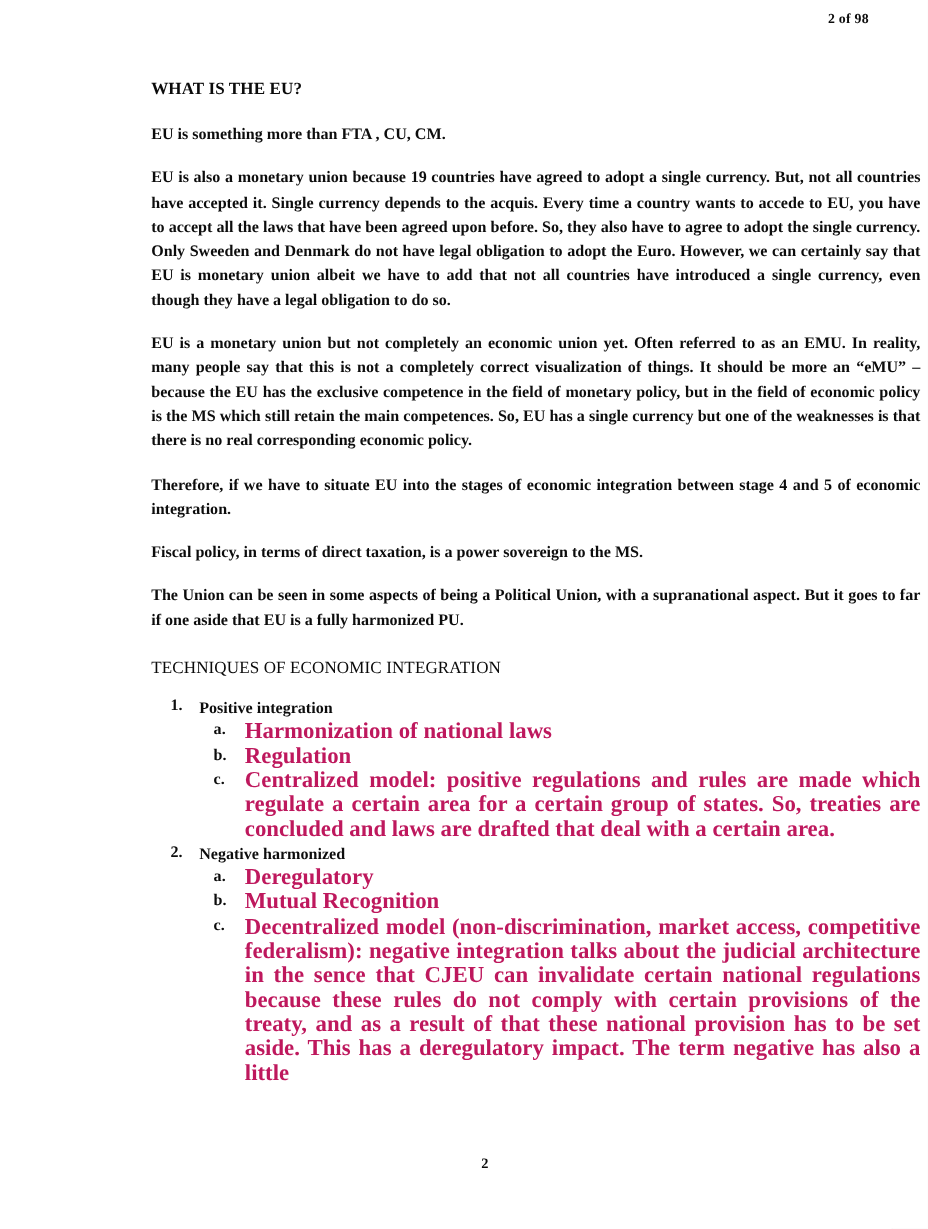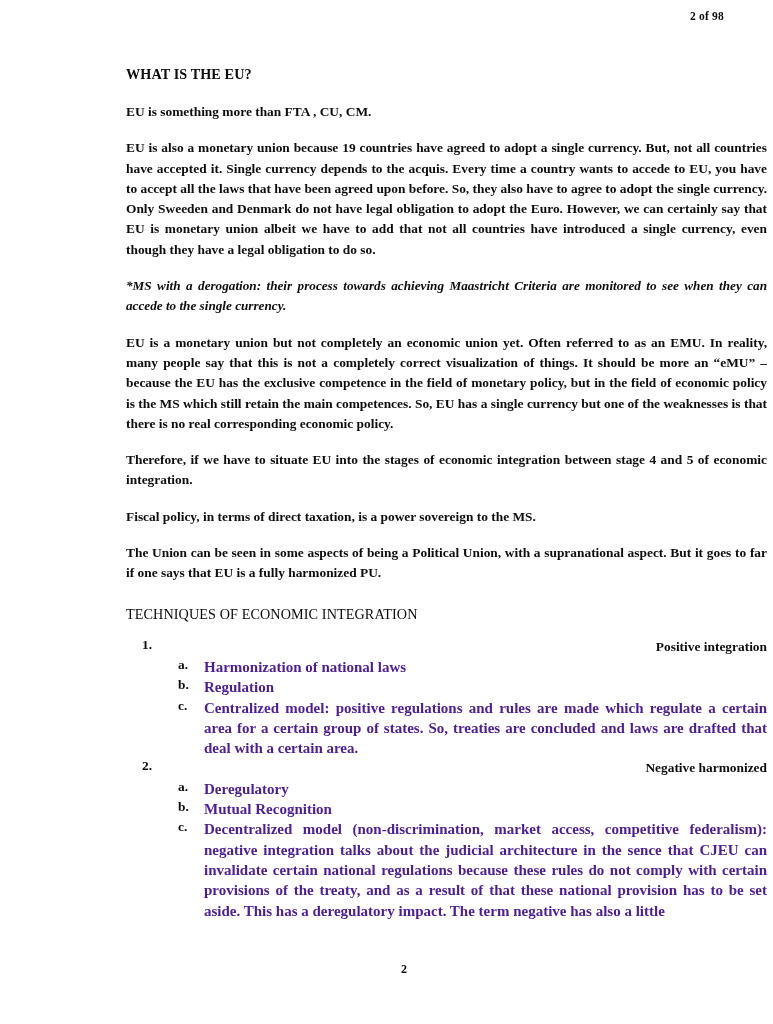--- a/index.html
+++ b/index.html
@@ -99,46 +99,45 @@
     font-size: 13.4px;
     font-weight: bold;
     color: #0d0d0d;
   }
   ol.outline > li > .item-label {
     font-size: 13.4px;
     font-weight: bold;
     line-height: 20.3px;
     color: #0d0d0d;
     display: block;
-    text-align: right;
   }
   ol.sub-outline {
     list-style: none;
     margin: 0;
     padding: 0;
   }
   ol.sub-outline > li {
     position: relative;
     padding-left: 38px;
     margin: 0;
   }
   ol.sub-outline > li > .marker {
     position: absolute;
     left: 12px;
     top: 0;
     font-size: 13.4px;
     font-weight: bold;
     color: #0d0d0d;
   }
   ol.sub-outline > li > .item-label {
-    font-size: 15px;
+    font-size: 19px;
     font-weight: bold;
     line-height: 20.3px;
     text-align: justify;
-    color: #4c1d95;
+    color: #be185d;
     display: block;
   }
   .footer {
     position: absolute;
     top: 962px;
     left: 0;
     width: 744px;
     text-align: center;
     font-size: 12px;
     font-weight: bold;
@@ -155,29 +154,28 @@
   <div class="header">2 of 98</div>
 
   <div class="content">
 
     <h1 class="section-title">WHAT IS THE EU?</h1>
 
     <p class="body-text">EU is something more than FTA , CU, CM.</p>
 
     <p class="body-text">EU is also a monetary union because 19 countries have agreed to adopt a single currency. But, not all countries have accepted it. Single currency depends to the acquis. Every time a country wants to accede to EU, you have to accept all the laws that have been agreed upon before. So, they also have to agree to adopt the single currency. Only Sweeden and Denmark do not have legal obligation to adopt the Euro. However, we can certainly say that EU is monetary union albeit we have to add that not all countries have introduced a single currency, even though they have a legal obligation to do so.</p>
 
-    <p class="note-text">*MS with a derogation: their process towards achieving Maastricht Criteria are monitored to see when they can accede to the single currency.</p>
 
     <p class="body-text">EU is a monetary union but not completely an economic union yet. Often referred to as an EMU. In reality, many people say that this is not a completely correct visualization of things. It should be more an “eMU” – because the EU has the exclusive competence in the field of monetary policy, but in the field of economic policy is the MS which still retain the main competences. So, EU has a single currency but one of the weaknesses is that there is no real corresponding economic policy.</p>
 
     <p class="body-text">Therefore, if we have to situate EU into the stages of economic integration between stage 4 and 5 of economic integration.</p>
 
     <p class="body-text">Fiscal policy, in terms of direct taxation, is a power sovereign to the MS.</p>
 
-    <p class="body-text">The Union can be seen in some aspects of being a Political Union, with a supranational aspect. But it goes to far if one says that EU is a fully harmonized PU.</p>
+    <p class="body-text">The Union can be seen in some aspects of being a Political Union, with a supranational aspect. But it goes to far if one aside that EU is a fully harmonized PU.</p>
 
     <h2 class="section-title">TECHNIQUES OF ECONOMIC INTEGRATION</h2>
 
     <ol class="outline">
 
       <li>
         <span class="marker">1.</span>
         <span class="item-label">Positive integration</span>
         <ol class="sub-outline">
           <li>

